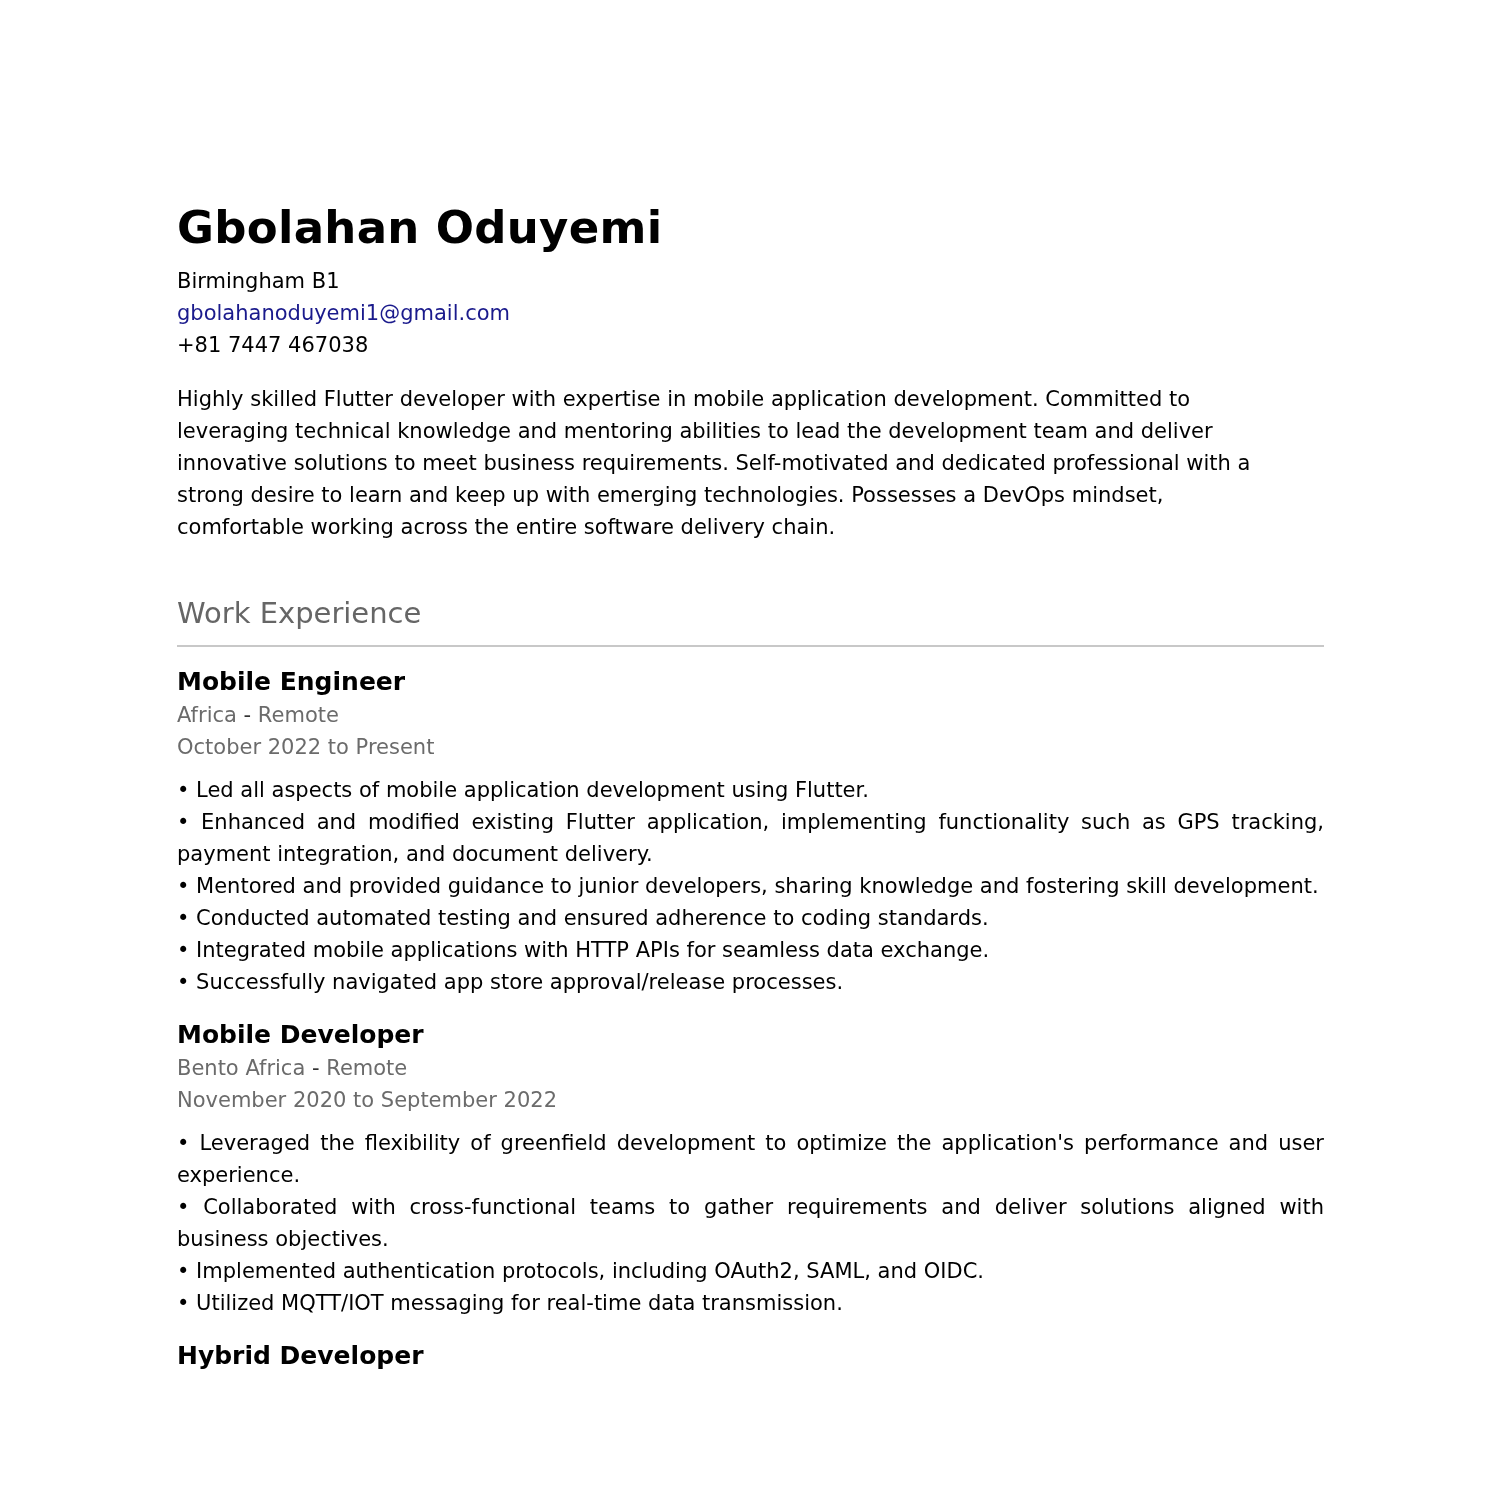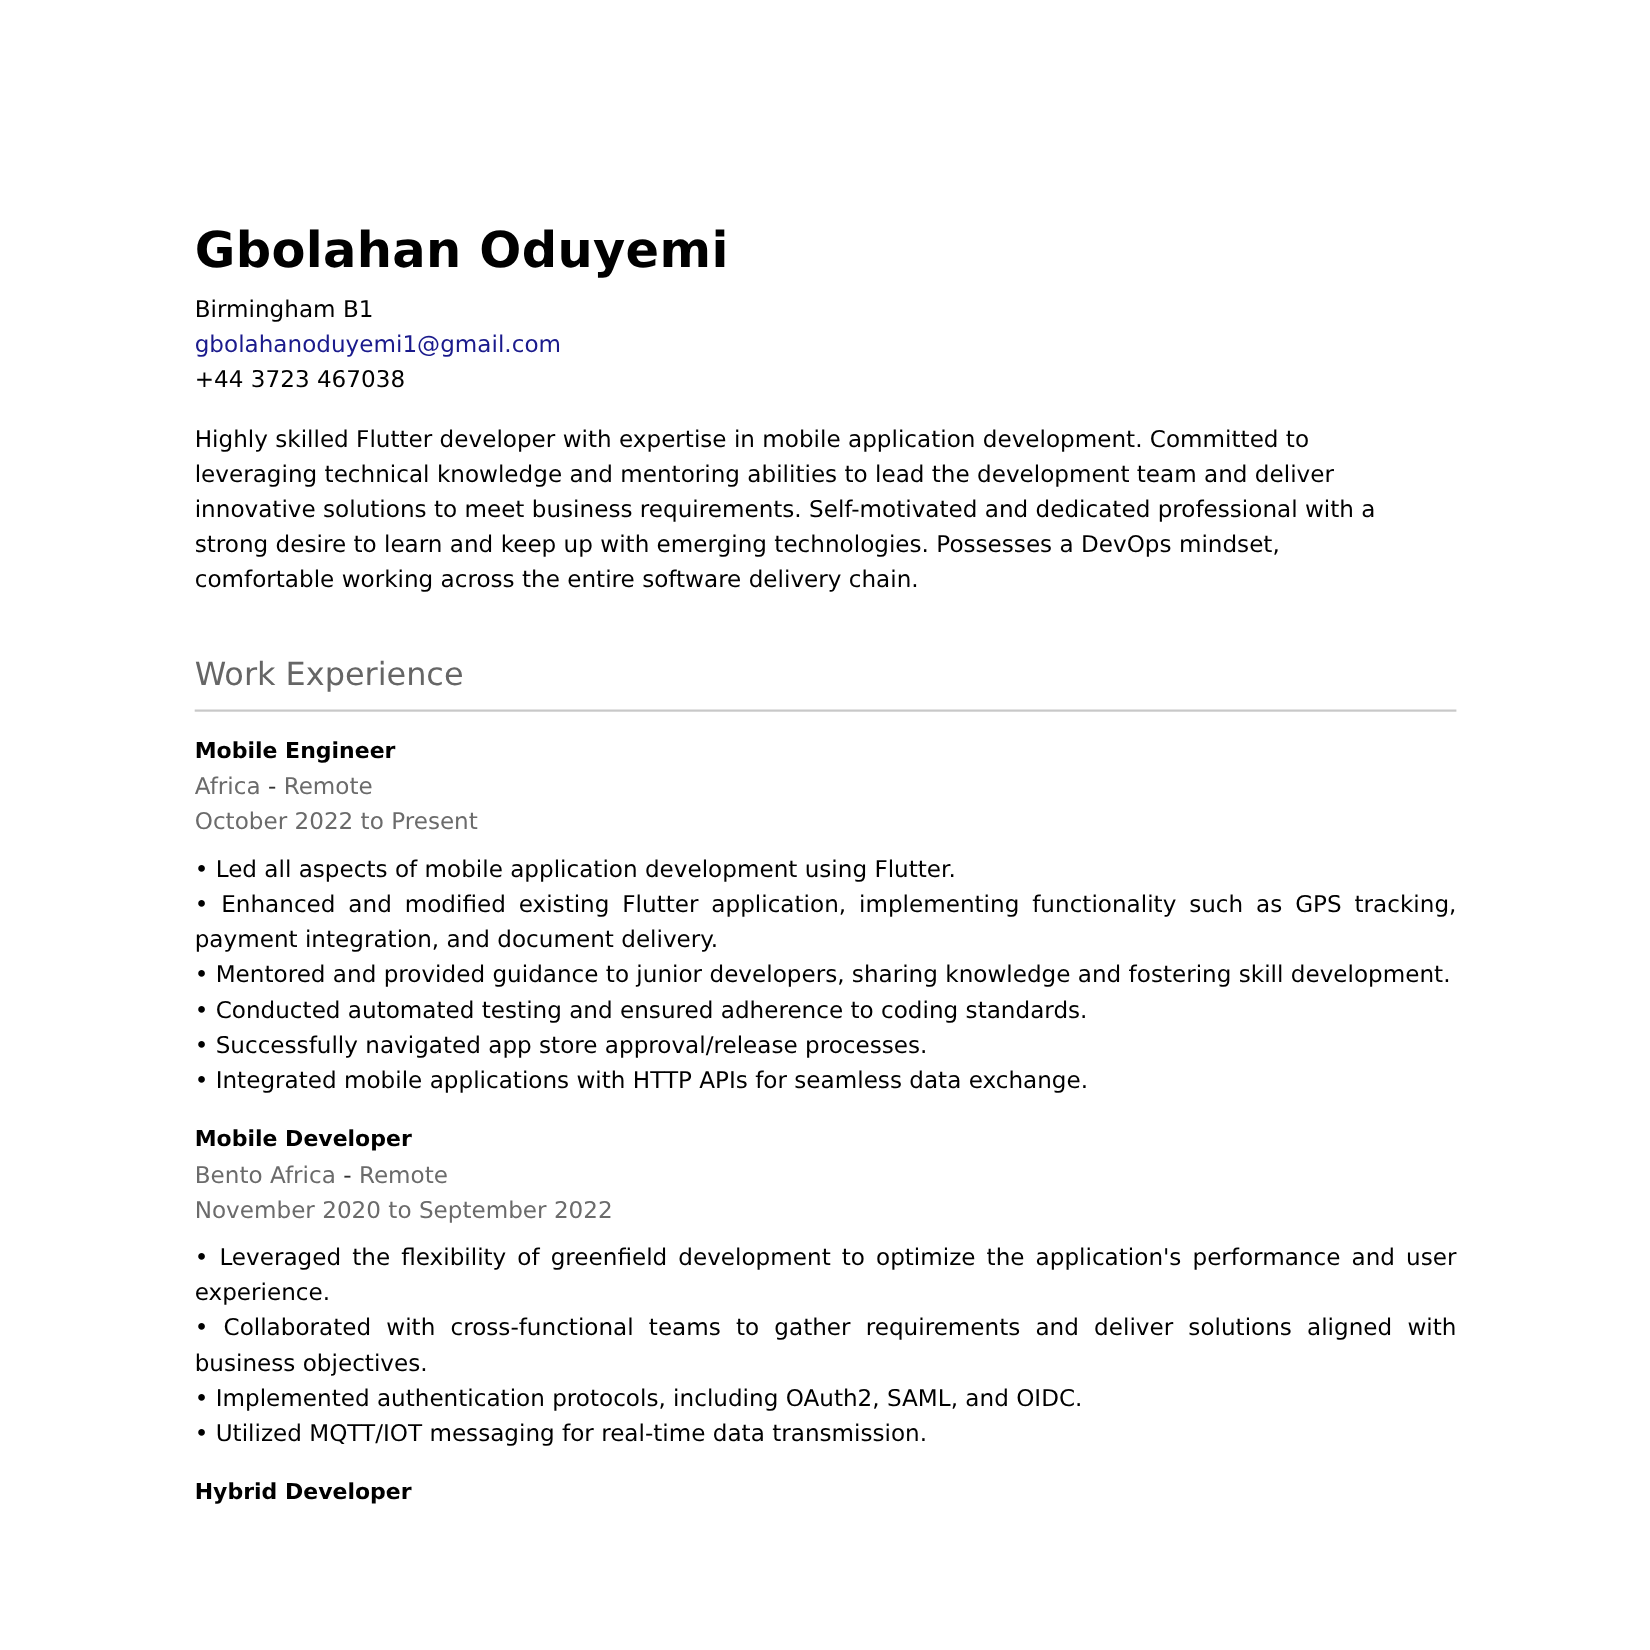--- a/index.html
+++ b/index.html
@@ -57,21 +57,21 @@
       width: 1147px;
       border: none;
     }
     .job {
       margin-top: 18px;
     }
     .job + .job {
       margin-top: 20px;
     }
     .job-title {
-      font-size: 20px;
+      font-size: 25px;
       line-height: 34px;
       font-weight: bold;
       margin: 0;
     }
     .job-meta {
       font-size: 21px;
       line-height: 32px;
       color: #6b6b6b;
       margin: 0;
     }
@@ -94,21 +94,21 @@
 <body>
 
 <div class="page">
 
   <header>
     <h1 class="name">Gbolahan Oduyemi</h1>
     <p class="contact-line">Birmingham B1</p>
     <p class="contact-line">
       <a class="email" href="mailto:gbolahanoduyemi1@gmail.com">gbolahanoduyemi1@gmail.com</a>
     </p>
-    <p class="contact-line">+44 3723 467038</p>
+    <p class="contact-line">+81 7447 467038</p>
   </header>
 
   <p class="summary">Highly skilled Flutter developer with expertise in mobile application development. Committed to leveraging technical knowledge and mentoring abilities to lead the development team and deliver innovative solutions to meet business requirements. Self-motivated and dedicated professional with a strong desire to learn and keep up with emerging technologies. Possesses a DevOps mindset, comfortable working across the entire software delivery chain.</p>
 
   <section>
     <h2 class="section-title">Work Experience</h2>
     <div class="section-rule"></div>
 
     <div class="job">
       <h3 class="job-title">Mobile Engineer</h3>
@@ -116,22 +116,22 @@
         <span>Africa</span>
         <span class="sep">-</span>
         <span>Remote</span>
       </p>
       <p class="job-meta">October 2022 to Present</p>
       <ul class="bullets">
         <li>• Led all aspects of mobile application development using Flutter.</li>
         <li>• Enhanced and modified existing Flutter application, implementing functionality such as GPS tracking, payment integration, and document delivery.</li>
         <li>• Mentored and provided guidance to junior developers, sharing knowledge and fostering skill development.</li>
         <li>• Conducted automated testing and ensured adherence to coding standards.</li>
+        <li>• Integrated mobile applications with HTTP APIs for seamless data exchange.</li>
         <li>• Successfully navigated app store approval/release processes.</li>
-        <li>• Integrated mobile applications with HTTP APIs for seamless data exchange.</li>
       </ul>
     </div>
 
     <div class="job">
       <h3 class="job-title">Mobile Developer</h3>
       <p class="job-meta">
         <span>Bento Africa</span>
         <span class="sep">-</span>
         <span>Remote</span>
       </p>

